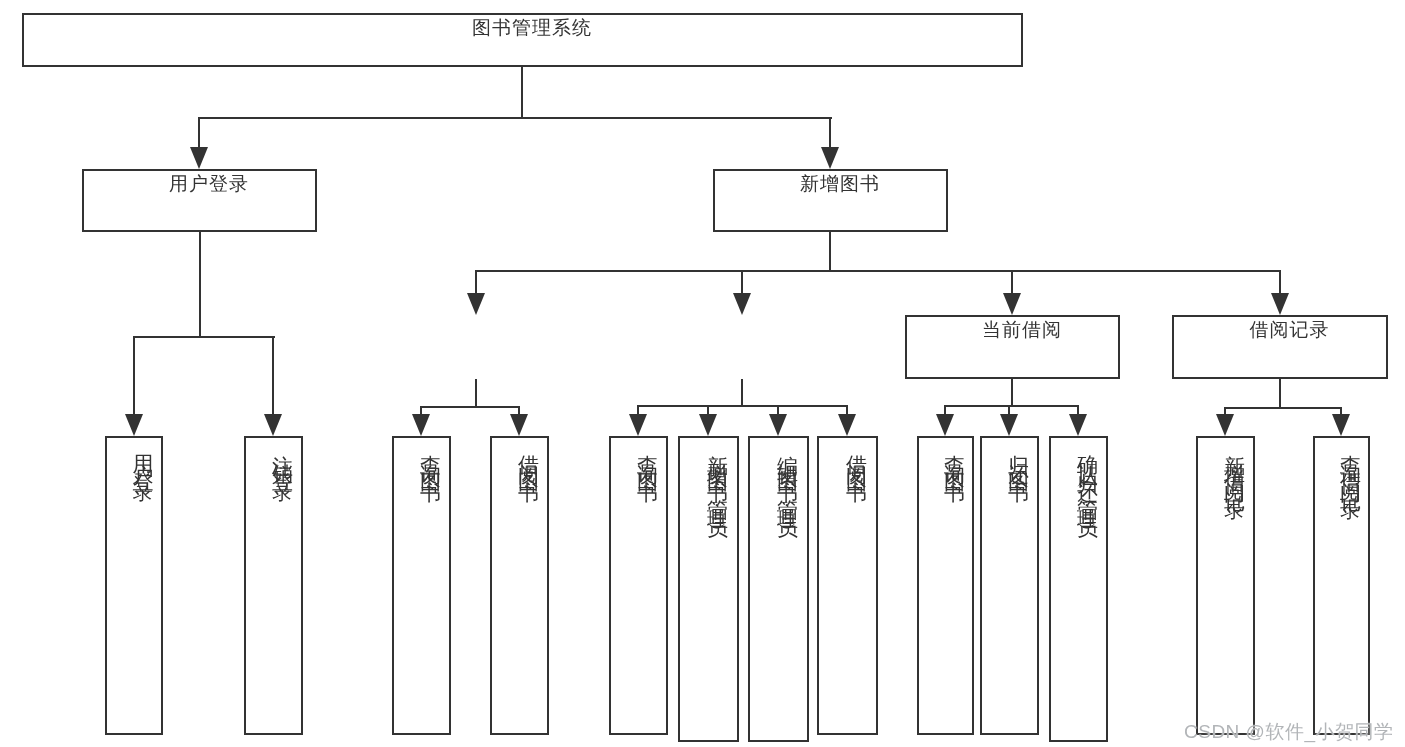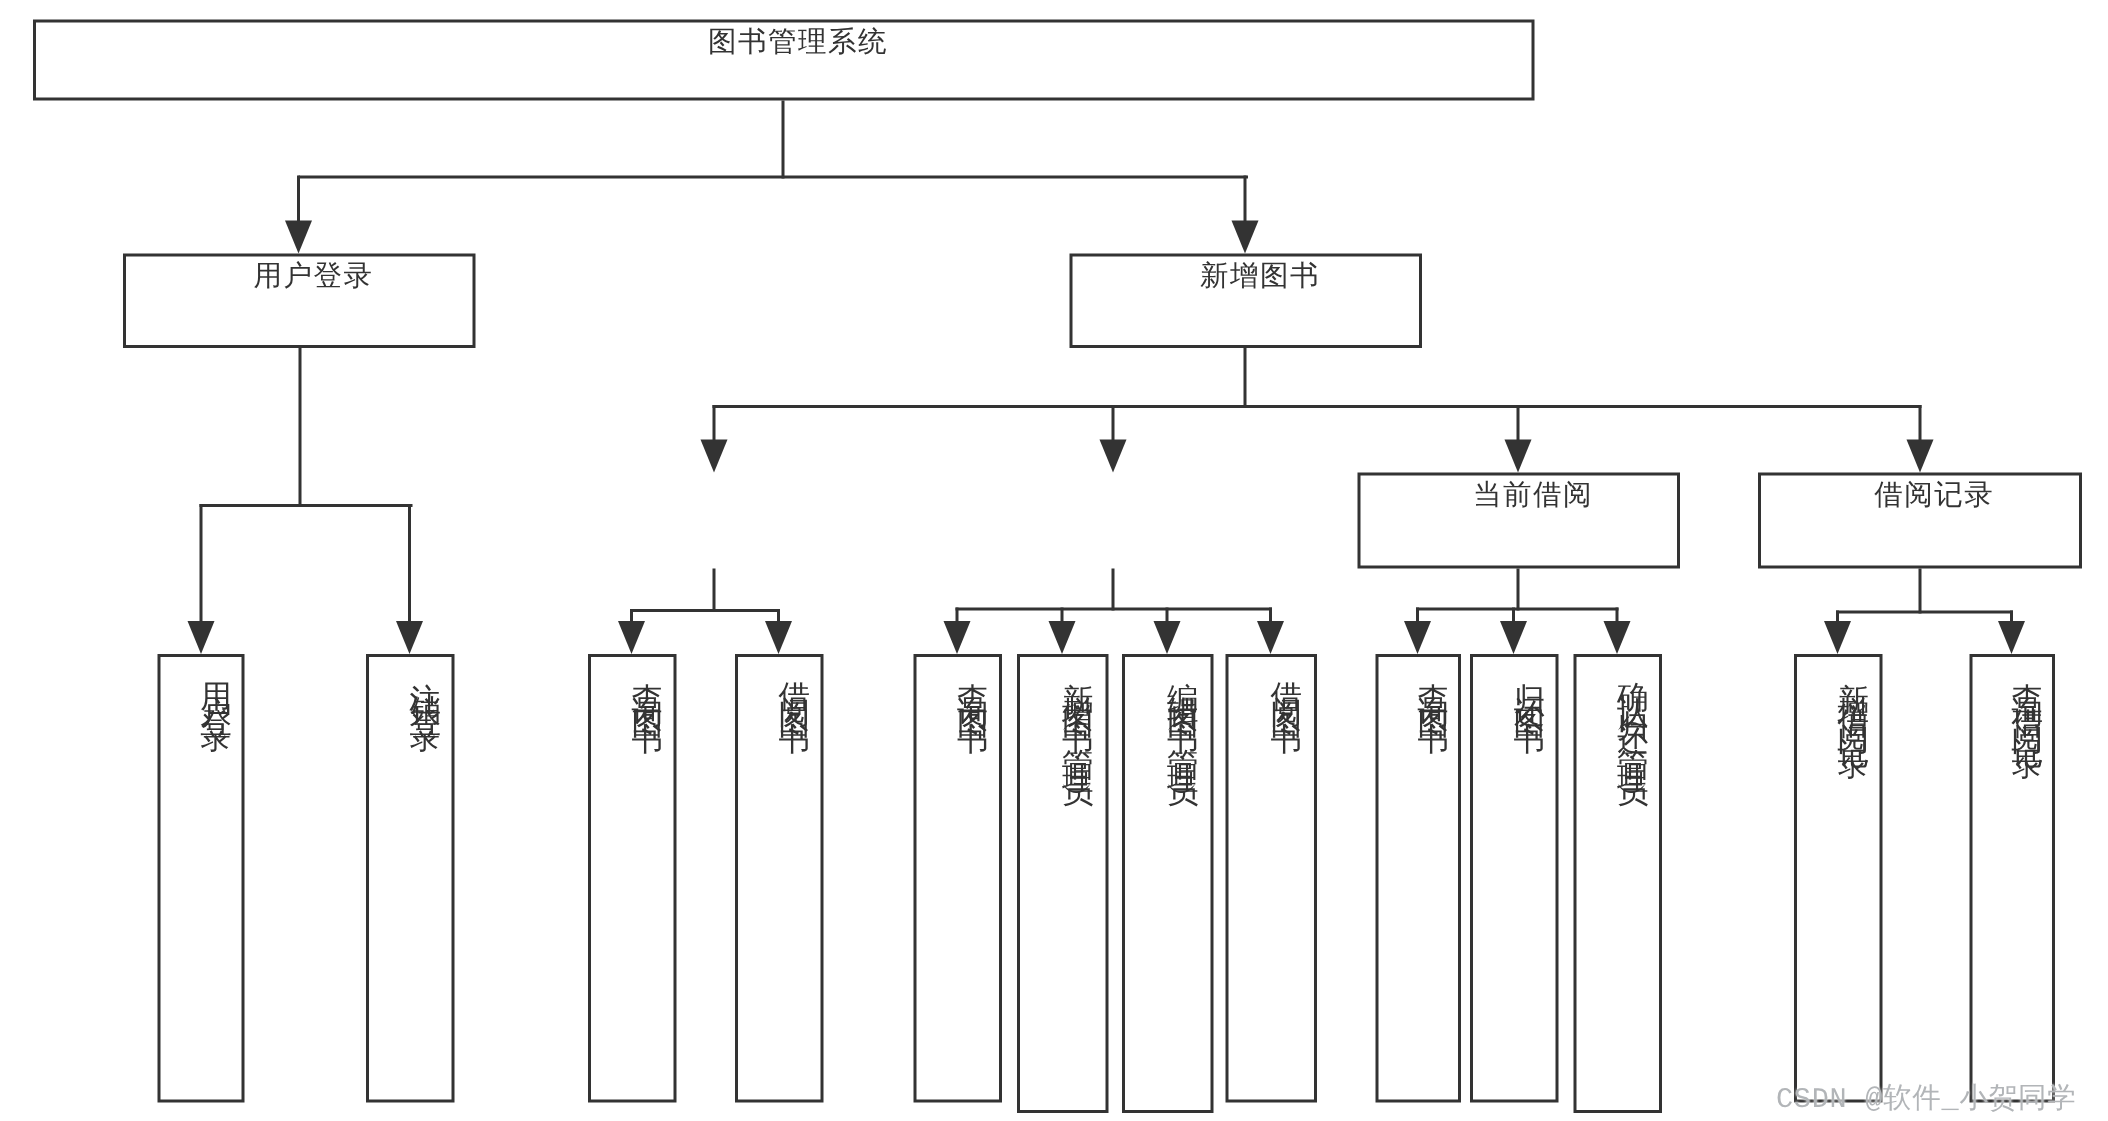--- a/index.html
+++ b/index.html
@@ -21,21 +21,20 @@
   .ln{position:absolute;background:#333333;}
   .ar{
     position:absolute;width:0;height:0;
     border-left:9px solid transparent;border-right:9px solid transparent;
     border-top:22px solid #333333;
   }
   .watermark{
     position:absolute;left:1184px;top:719px;z-index:5;
     font-size:19px;letter-spacing:0.5px;color:#b2b5b8;white-space:nowrap;
     text-shadow:0 0 2px #ffffff;
-    font-family:Liberation Mono, monospace;
   }
 </style>
 </head>
 <body>
 
 <div class="canvas">
 
   <div class="node" style="left:22px;top:13px;width:1001px;height:54px">
     <span class="lbl">图书管理系统</span>
   </div>

